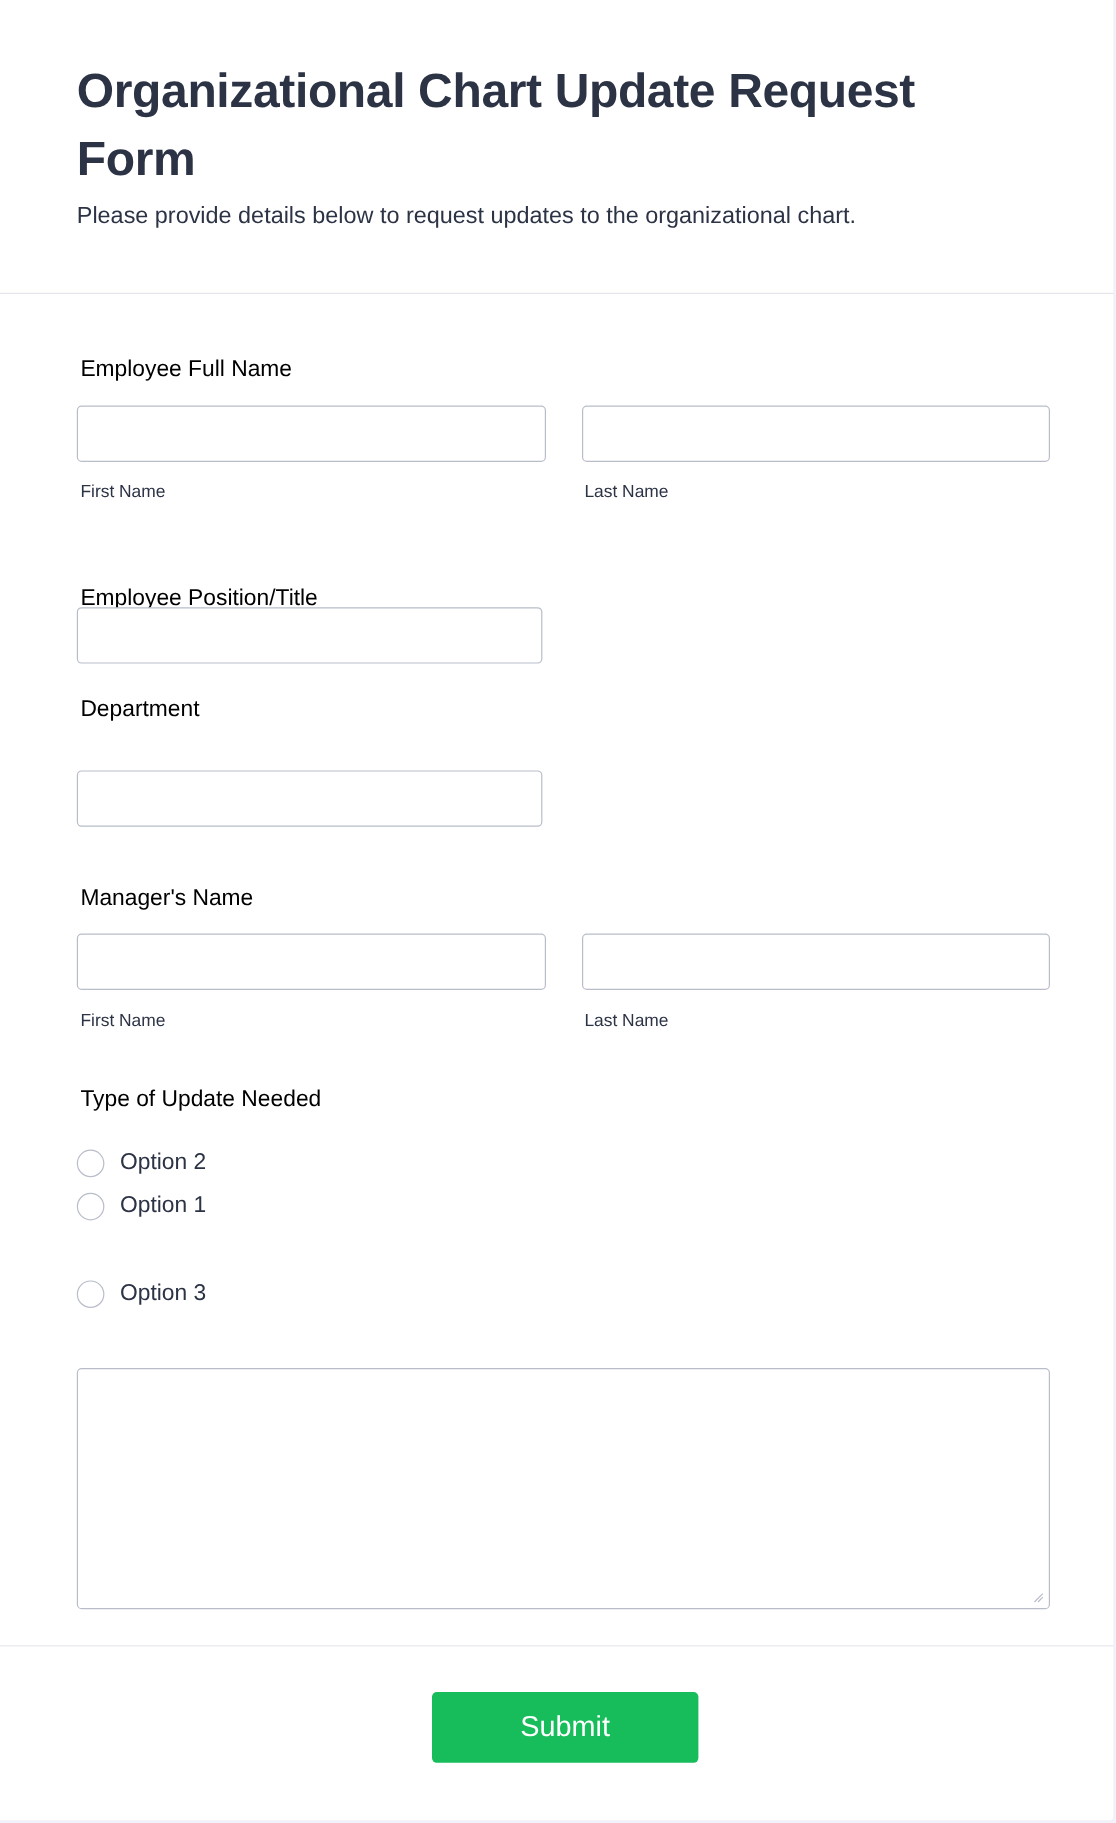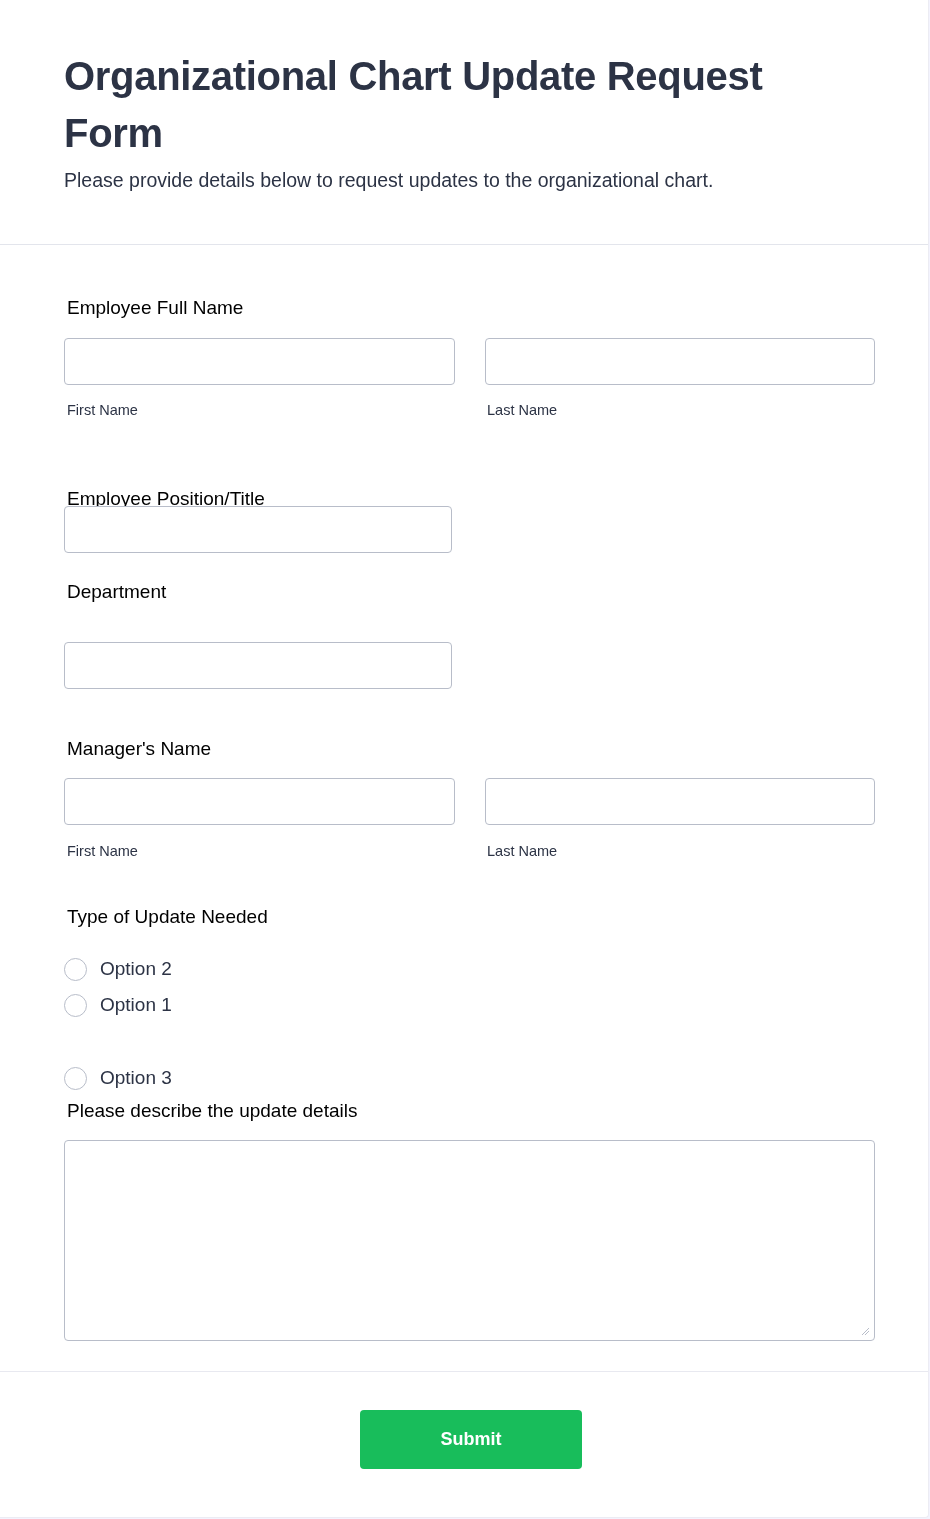--- a/index.html
+++ b/index.html
@@ -10,21 +10,21 @@
   .subtitle { position: absolute; left: 64px; top: 168px; font-size: 19.5px; line-height: 24px; color: #2c3345; margin: 0; text-align: right; }
   .label { position: absolute; left: 67px; font-size: 19px; line-height: 24px; color: #000000; font-weight: 500; }
   .input { position: absolute; height: 47px; border: 1px solid #b8bdc9; border-radius: 4px; background: #fff; box-sizing: border-box; }
   .sublabel { position: absolute; font-size: 14.5px; line-height: 18px; color: #2c3345; }
   .radio-row { position: absolute; left: 64px; height: 26px; display: flex; align-items: center; }
   .radio { width: 23px; height: 23px; border: 1px solid #b8bdc9; border-radius: 50%; box-sizing: border-box; background: #fff; }
   .radio-label { margin-left: 13px; font-size: 19px; color: #2c3345; }
   .textarea { position: absolute; left: 64px; top: 1140px; width: 811px; height: 201px; border: 1px solid #b8bdc9; border-radius: 4px; box-sizing: border-box; background: #fff; }
   .resize { position: absolute; right: 4px; bottom: 4px; width: 10px; height: 10px; }
   .divider { position: absolute; left: 0; top: 1371px; width: 928px; height: 1px; background: #e8e9f0; }
-  .submit { position: absolute; left: 360px; top: 1410px; width: 222px; height: 59px; background: #18bd5b; border: none; border-radius: 4px; color: #ffffff; font-size: 18px; font-family: "Liberation Sans", sans-serif; display: flex; align-items: center; justify-content: center; cursor: pointer; font-weight: bold; }
+  .submit { position: absolute; left: 360px; top: 1410px; width: 222px; height: 59px; background: #18bd5b; border: none; border-radius: 4px; color: #ffffff; font-size: 24px; font-family: "Liberation Sans", sans-serif; display: flex; align-items: center; justify-content: center; cursor: pointer; }
 </style>
 </head>
 <body>
 
 <div class="card">
   <div class="header">
     <h1 class="title">Organizational Chart Update Request Form</h1>
     <p class="subtitle">Please provide details below to request updates to the organizational chart.</p>
   </div>
 
@@ -53,21 +53,20 @@
   </div>
   <div class="radio-row" style="top:956px;justify-content:space-between;">
     <span class="radio"></span>
     <span class="radio-label">Option 2</span>
   </div>
   <div class="radio-row" style="top:1022px;margin-top:43px;">
     <span class="radio"></span>
     <span class="radio-label">Option 3</span>
   </div>
 
-  <div class="label" style="top:1099px;">Please describe the update details</div>
   <div class="textarea">
     <svg class="resize" viewBox="0 0 10 10">
       <line x1="2" y1="9" x2="9" y2="2" stroke="#b8bdc9" stroke-width="1"></line>
       <line x1="5" y1="9" x2="9" y2="5" stroke="#b8bdc9" stroke-width="1"></line>
     </svg>
   </div>
 
   <div class="divider"></div>
 
   <button class="submit">Submit</button>

